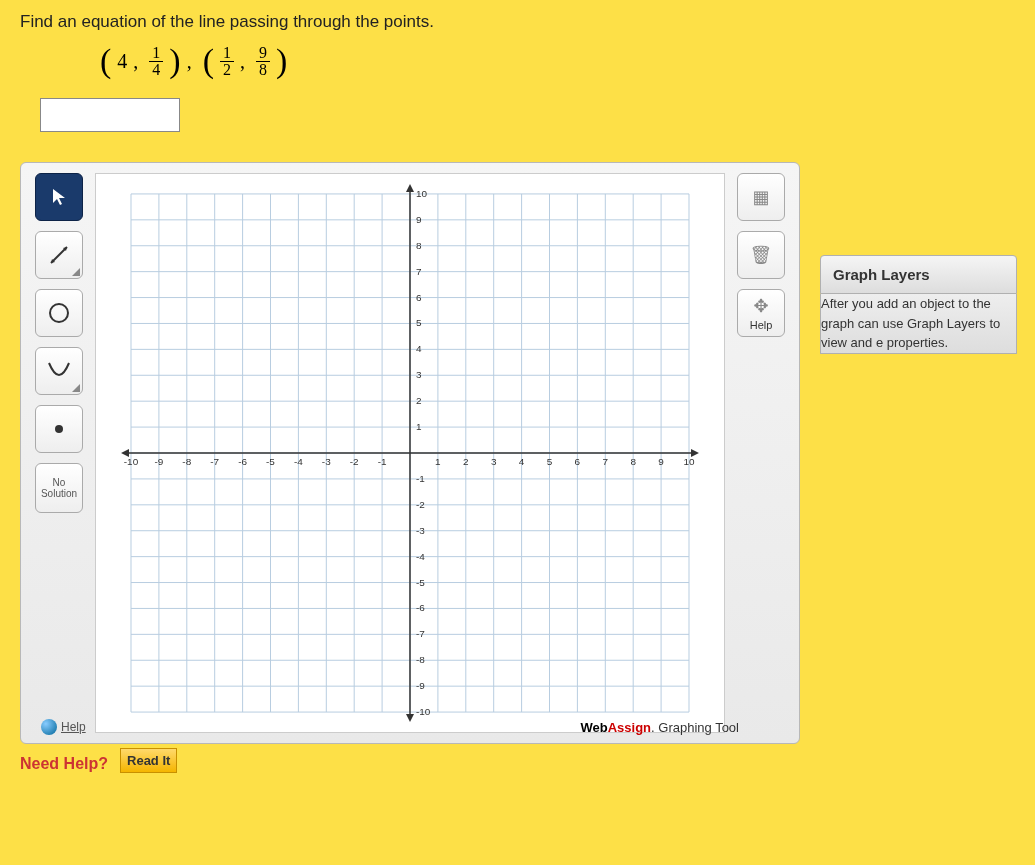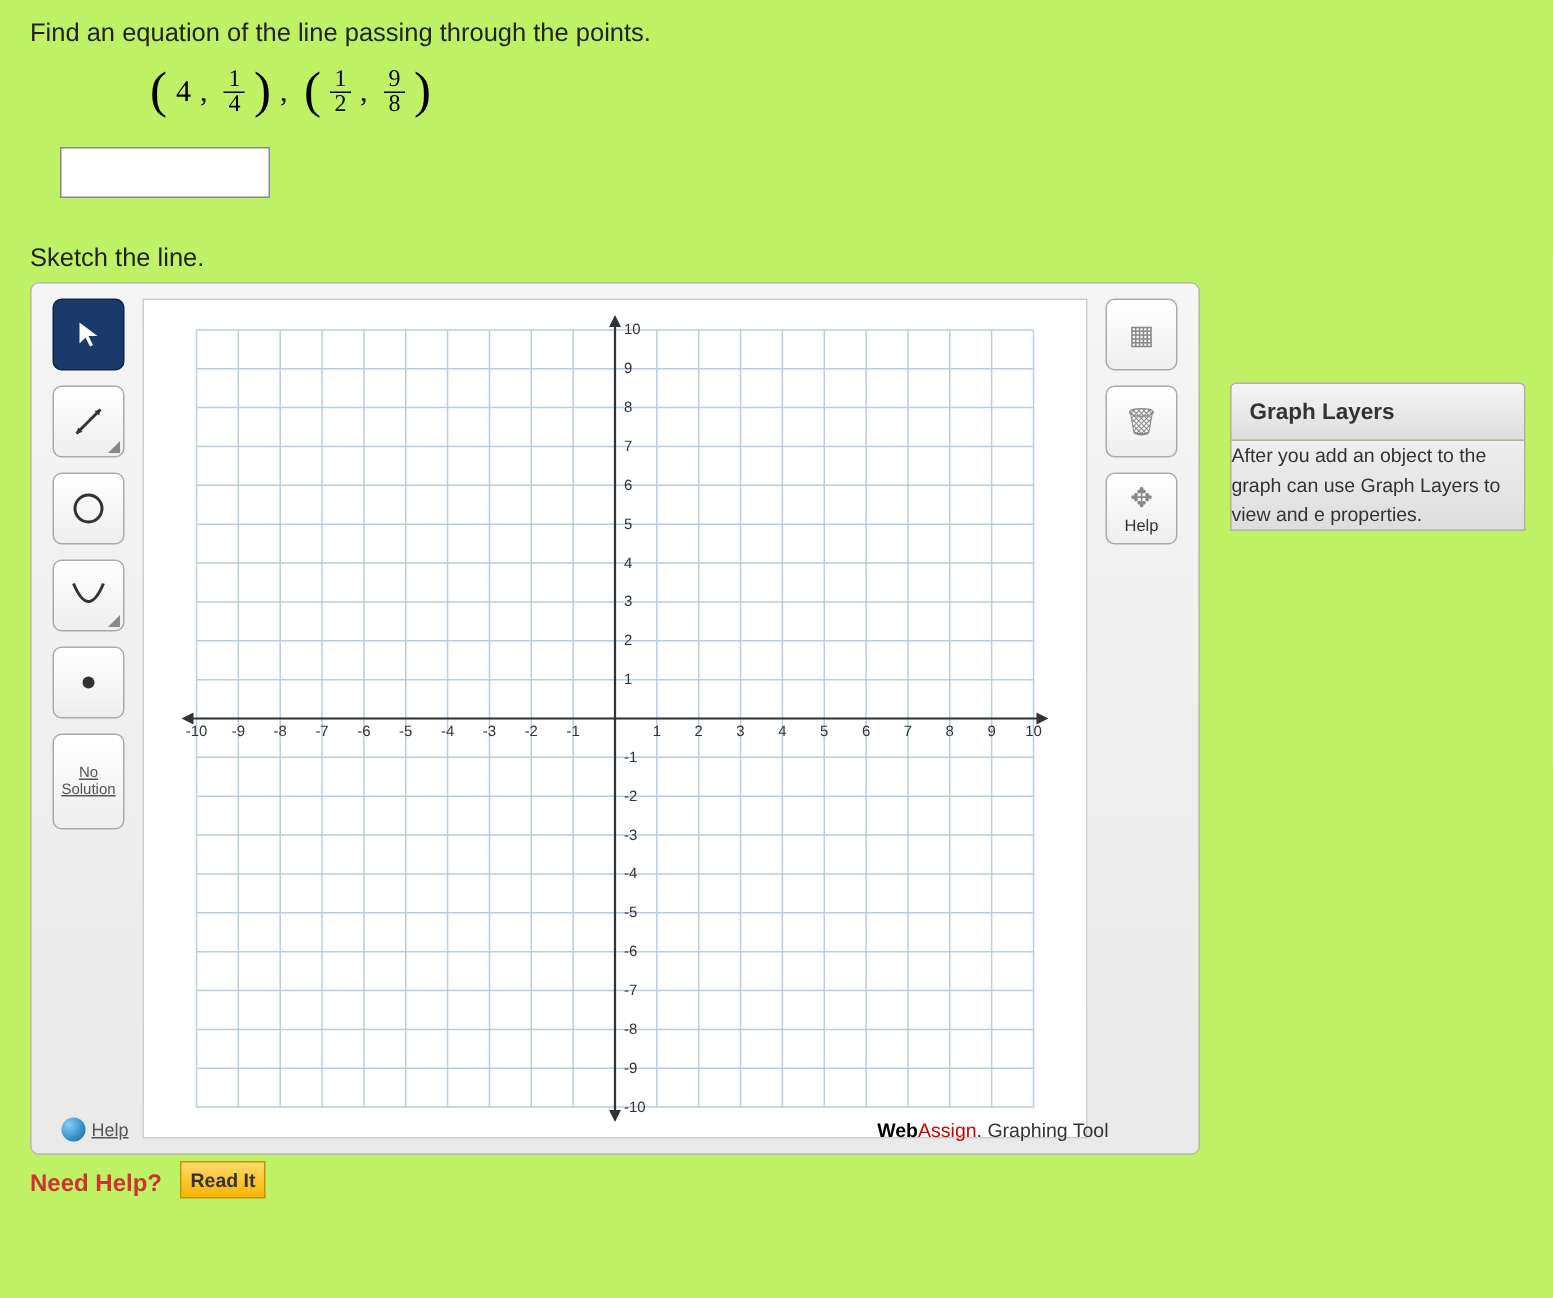--- a/index.html
+++ b/index.html
@@ -5,21 +5,21 @@
   * { box-sizing: border-box; margin: 0; padding: 0; }
   body {
     font-family: Verdana, Geneva, sans-serif;
     background: #f0f0f0;
     width: 1035px;
     height: 865px;
     overflow: hidden;
     position: relative;
   }
   .page {
-    background: #bef264;
+    background: #fde047;
     padding: 12px 20px;
     min-height: 100%;
     position: relative;
   }
   .question-text {
     font-size: 17px;
     color: #222;
     margin-bottom: 10px;
   }
   .points-wrap {
@@ -87,27 +87,26 @@
     color: #333;
     cursor: pointer;
     position: relative;
   }
   .tool-btn.active {
     background: #1a3a6b;
     color: #fff;
     border-color: #0d2347;
   }
   .tool-btn.nosol {
-    height: 64px;
+    height: 50px;
     font-size: 10px;
     line-height: 1.1;
     text-align: center;
     color: #555;
     flex-direction: column;
-    text-decoration: underline;
   }
   .tool-corner {
     position:absolute; right:2px; bottom:2px; width:0;height:0;
     border-left:8px solid transparent; border-bottom:8px solid #888;
   }
   .graph-canvas {
     flex: 1;
     background: #fff;
     border: 1px solid #ccc;
     position: relative;
@@ -143,21 +142,21 @@
     display:inline-block;
   }
   .help-link { text-decoration: underline; cursor:pointer; color:#555;}
   .brand {
     position:absolute;
     right:60px; bottom:8px;
     font-size:13px;
     color:#333;
   }
   .brand b { color:#000; }
-  .brand .assign { color:#c00; font-weight:normal;}
+  .brand .assign { color:#c00; font-weight:bold;}
   
   .layer-panel {
     position:absolute;
     left: 820px;
     top: 255px;
     width: 197px;
   }
   .layer-header {
     background: linear-gradient(#f5f5f5,#ddd);
     border:1px solid #b0b0b0;
@@ -229,21 +228,20 @@
     <span class="whole">,&nbsp;</span>
     <span class="frac">
       <span class="num">9</span>
       <span class="den">8</span>
     </span>
     <span class="paren">)</span>
   </div>
 
   <input class="answer-box" type="text" style="">
 
-  <div class="sketch-label">Sketch the line.</div>
 
   <div class="graph-tool">
 
     <div class="tool-col">
       <div class="tool-btn active">
         <svg width="20" height="20" viewBox="0 0 20 20">
             <path d="M4 2 L4 16 L8 12 L11 18 L13 17 L10 11 L16 11 Z" fill="#fff"></path>
           </svg>
       </div>
       <div class="tool-btn">

